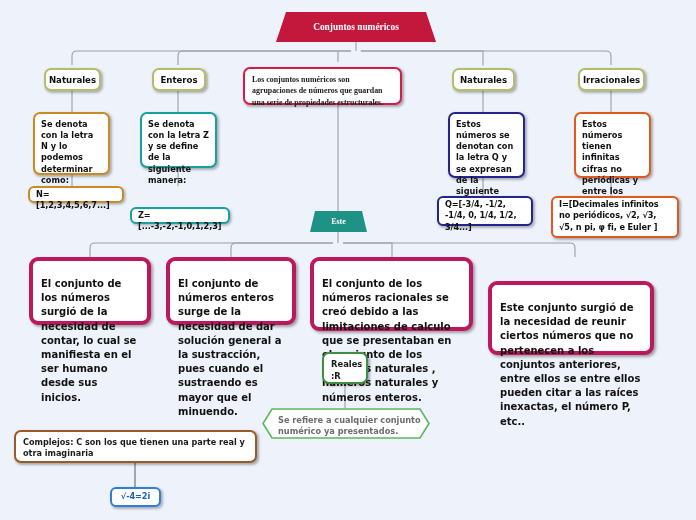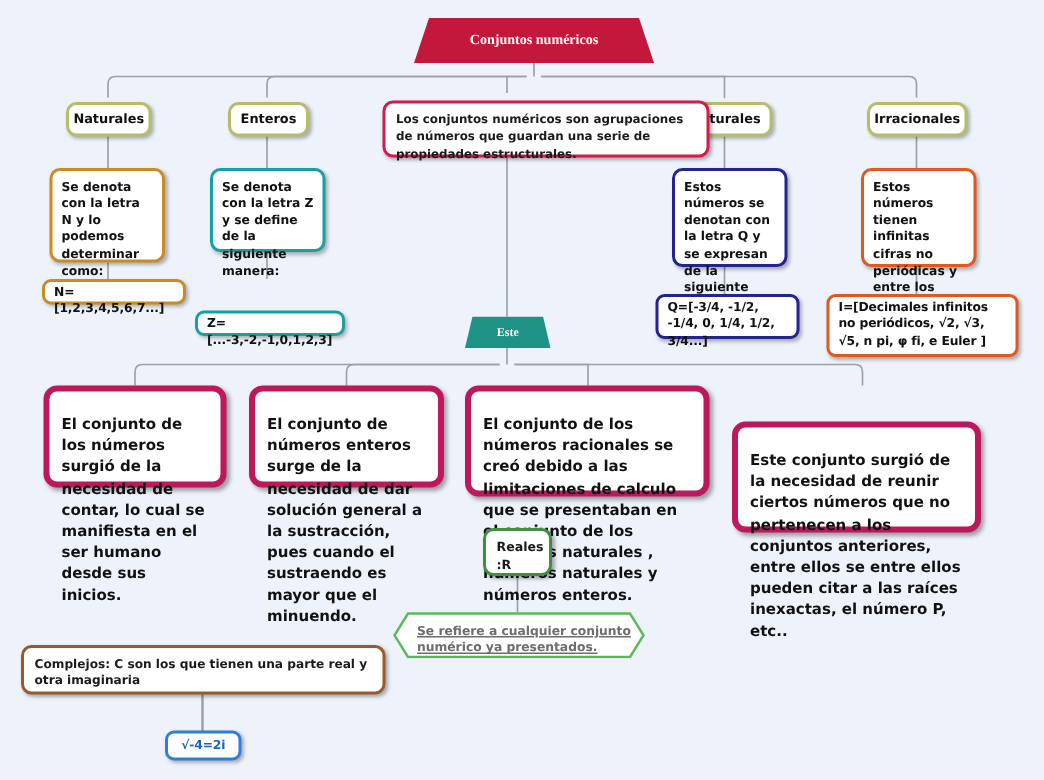--- a/index.html
+++ b/index.html
@@ -69,21 +69,21 @@
     display:flex;align-items:center;justify-content:center;
     font-weight:bold;color:#fff;font-family:Liberation Serif, serif;
   }
   .banner .shape{
     position:absolute;left:0;top:0;width:100%;height:100%;
   }
   .banner .txt{position:relative;z-index:2;}
   .arrowbox{position:absolute;}
   .arrowbox .txt{
     position:absolute;z-index:2;left:16px;top:7px;
-    font-size:8.2px;font-weight:bold;color:#6d6d6d;line-height:1.4;text-decoration:underline;
+    font-size:8.2px;font-weight:bold;color:#6d6d6d;line-height:1.4;
   }
 </style>
 </head>
 <body>
 
 <div id="canvas">
 
   <svg class="links" viewBox="0 0 696 520">
     <g fill="none" stroke="#9aa0a6" stroke-width="1.1">
 
@@ -136,21 +136,21 @@
   <div class="node pill" style="left:152px;top:68px;width:54px;height:23px;">
     <span>Enteros</span>
   </div>
   <div class="node pill" style="left:452px;top:68px;width:63px;height:23px;">
     <span>Naturales</span>
   </div>
   <div class="node pill" style="left:578px;top:68px;width:67px;height:23px;">
     <span>Irracionales</span>
   </div>
 
-  <div class="node rbox" style="left:255px;top:67px;width:218px;height:38px;border-color:#d41c49;font-size:7.9px;line-height:1.45;">
+  <div class="node rbox" style="left:243px;top:67px;width:159px;height:38px;border-color:#d41c49;font-size:7.9px;line-height:1.45;font-family:Liberation Serif, serif;">
     <span>Los conjuntos numéricos son agrupaciones de números que guardan una serie de propiedades estructurales.</span>
   </div>
 
   <div class="node desc" style="left:33px;top:112px;width:77px;height:63px;border-color:#c98b22;">
     <span>Se denota con la letra N y lo podemos determinar como:</span>
   </div>
   <div class="node desc" style="left:140px;top:112px;width:77px;height:56px;border-color:#16a0a0;">
     <span>Se denota con la letra Z y se define de la siguiente manera:</span>
   </div>
   <div class="node desc" style="left:448px;top:112px;width:77px;height:66px;border-color:#24248f;">

